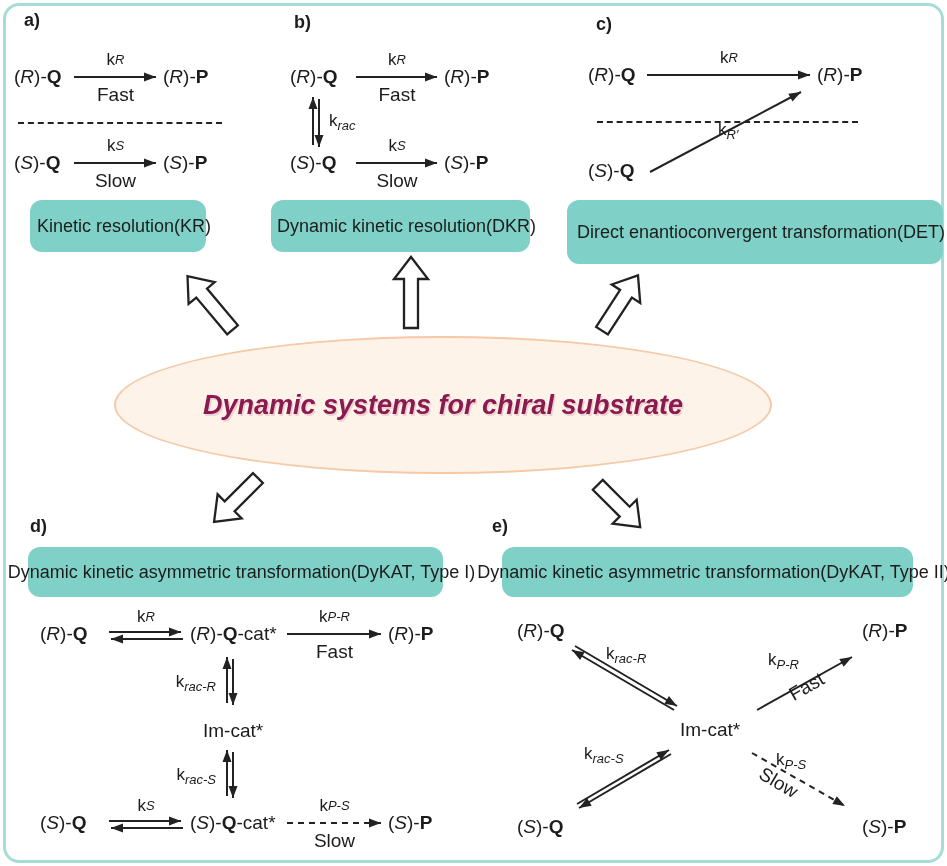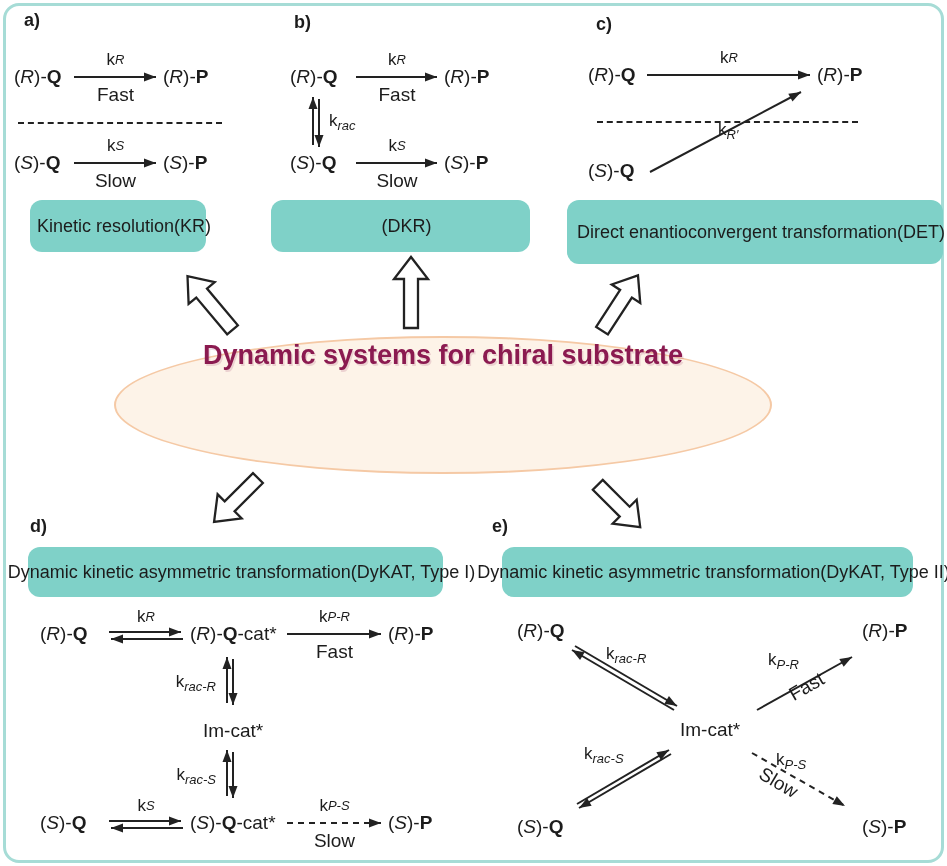--- a/index.html
+++ b/index.html
@@ -22,21 +22,21 @@
   .tealbox{
     position:absolute;background:var(--panel-box,#7fd1c8);border-radius:12px;
     display:flex;flex-direction:row;align-items:center;justify-content:center;
     font-size:18px;line-height:23px;text-align:right;white-space:nowrap;padding-left:12px;
   }
   .tealbox b{font-weight:normal;}
   .dash{position:absolute;border-top:2px dashed #222;}
   .ellipse{
     position:absolute;left:114px;top:336px;width:654px;height:134px;
     background:var(--ellipse-fill,#fdf3e8);border:2px solid var(--ellipse-border,#f5c9a5);
-    border-radius:50%;display:flex;flex-direction:column;align-items:center;
+    border-radius:50%;display:flex;flex-direction:column;align-items:center;justify-content:center;font-style:italic;
   }
   .ellipse .hl{
     font-size:27px;font-weight:bold;line-height:34px;color:var(--headline-text,#8b1a50);
     text-shadow:1.5px 1.5px 0 rgba(139,26,80,0.15);
   }
   svg.conn{position:absolute;overflow:visible;}
   svg.conn line{stroke:#222;stroke-width:2;}
   .freelabel{position:absolute;white-space:nowrap;}
   .rot{transform-origin:center;}
 </style>
@@ -115,20 +115,21 @@
       </span>
     <svg class="connx" width="84" height="14">
         <line x1="1" y1="7" x2="82" y2="7" stroke="#222" stroke-width="2"></line>
         <polygon points="82,7 70,11.5 70,2.5" fill="#222"></polygon>
       </svg>
     <span class="word">Slow</span>
   </div>
   <span class="species" style="left:444px;top:152px"><span>(</span><i>S</i><span>)-</span><b>P</b></span>
 
   <div class="tealbox" style="left:271px;top:200px;width:247px;height:52px">
+    <div>Dynamic kinetic resolution</div>
     <div><span>(</span><b>DKR</b><span>)</span></div>
   </div>
 
   <div class="plabel" style="left:596px;top:14px">c)</div>
 
   <span class="species" style="left:588px;top:64px"><span>(</span><i>R</i><span>)-</span><b>Q</b></span>
   <div class="harrow" style="left:646px;top:46px;width:166px">
     <span class="rate">
         <span>k</span>
         <sub><i>R</i></sub>

